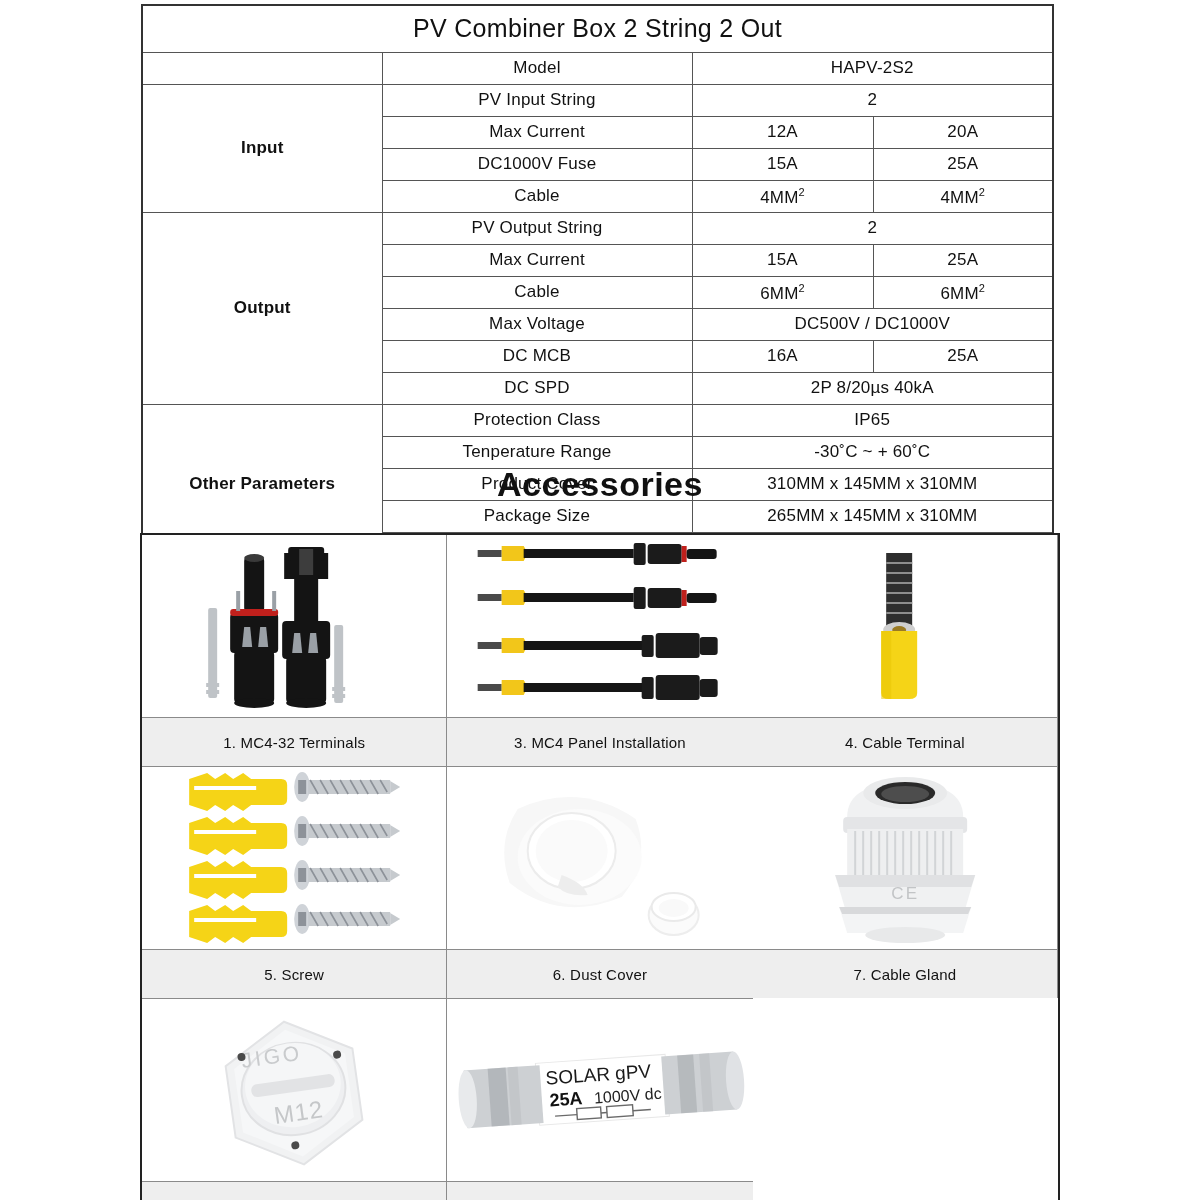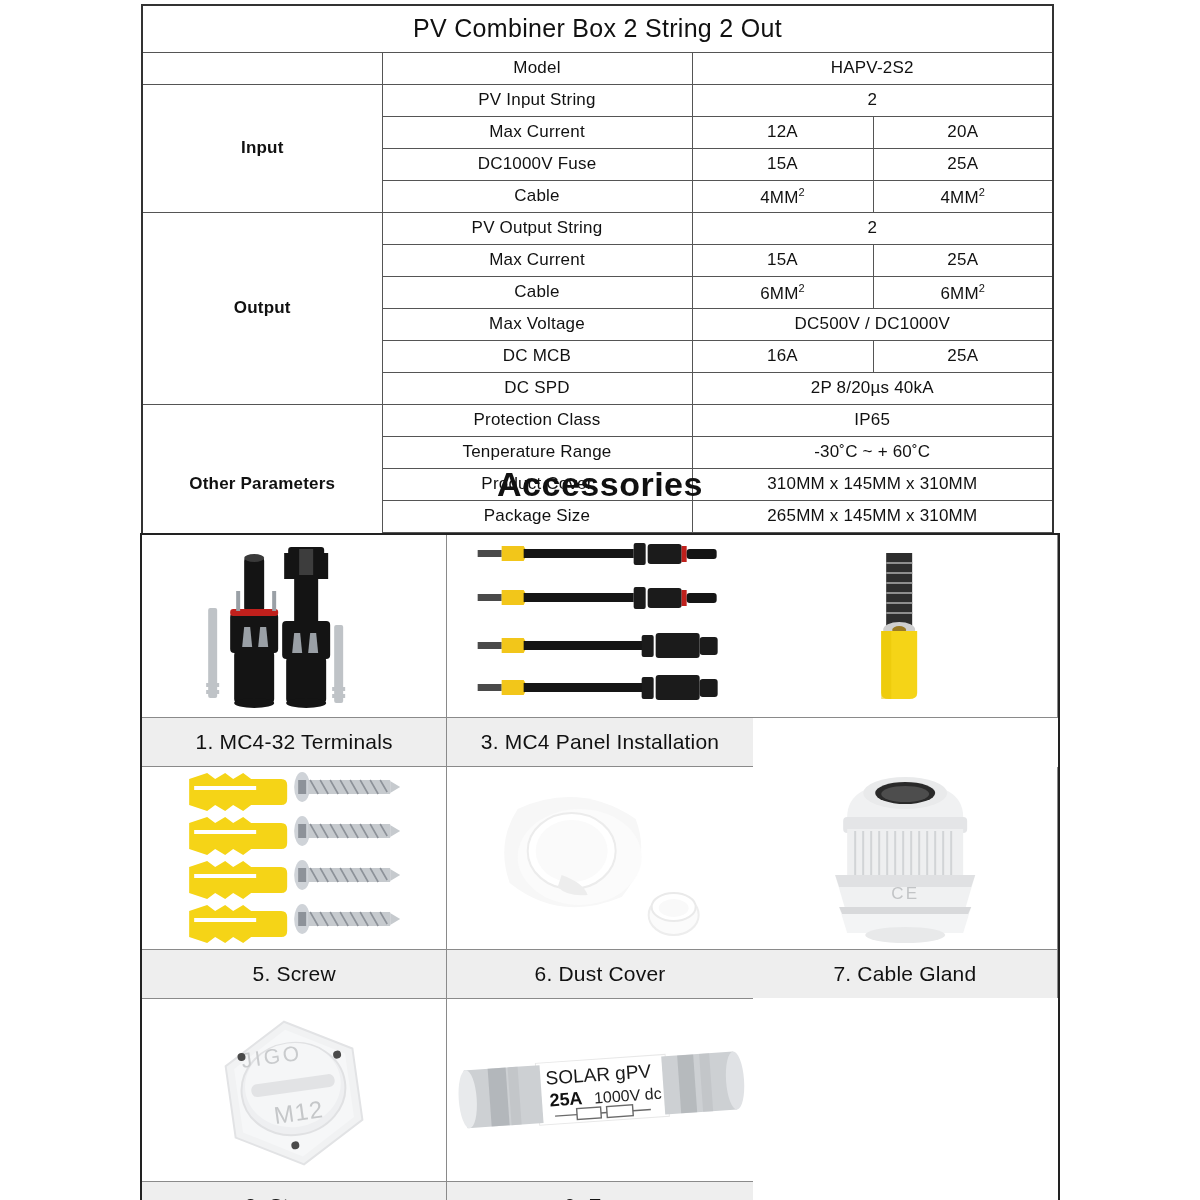--- a/index.html
+++ b/index.html
@@ -79,21 +79,21 @@
     position: relative;
     background: #fff;
     overflow: hidden;
   }
   .acc-cap {
     height: 48px;
     border-right: 1px solid #8a8a8a;
     border-bottom: 1px solid #8a8a8a;
     background: #eeeeee;
     display: flex; align-items: center; justify-content: center;
-    font-size: 21px;
+    font-size: 15px;
     color: #111;
     letter-spacing: 0.2px;
     text-align: right;
   }
   .col3 .acc-img, .col3 .acc-cap { border-right: none; }
   .lastrow .acc-cap { border-bottom: none; }
 
   svg.art { display: block; width: 100%; height: 100%; }
 </style>
 </head>
@@ -300,20 +300,21 @@
               <line x1="131" y1="58" x2="157" y2="58"></line>
             <line x1="131" y1="68" x2="157" y2="68"></line>
               <line x1="131" y1="78" x2="157" y2="78"></line>
           </g>
           <ellipse cx="144" cy="95" rx="16" ry="8" fill="#cfcfcf"></ellipse>
           <ellipse cx="144" cy="95" rx="7" ry="4" fill="#9a7a22"></ellipse>
           <path d="M126 96 h36 v62 q0 6 -8 6 h-20 q-8 0 -8 -6 z" fill="#f5d417"></path>
           <path d="M126 96 h10 v68 h-10 z" fill="#e8c406" opacity="0.55"></path>
         </svg>
       </div>
+      <div class="acc-cap">4. Cable Terminal</div>
     </div>
 
     <div class="cellgroup col2">
       <div class="acc-img">
         <svg class="art" viewBox="0 0 300 182">
           <rect width="300" height="182" fill="#fff"></rect>
           <g>
             <g transform="translate(0,0)">
               <path d="M45 12 l18 -6 l8 6 l10 -6 l8 6 l10 -6 l8 6 h30 q6 0 6 6 v14 q0 6 -6 6 h-30 l-8 6 l-10 -6 l-8 6 l-10 -6 l-8 6 l-18 -6 z" fill="#f5d417"></path>
               <rect x="50" y="19" width="62" height="4" fill="#fff"></rect>

